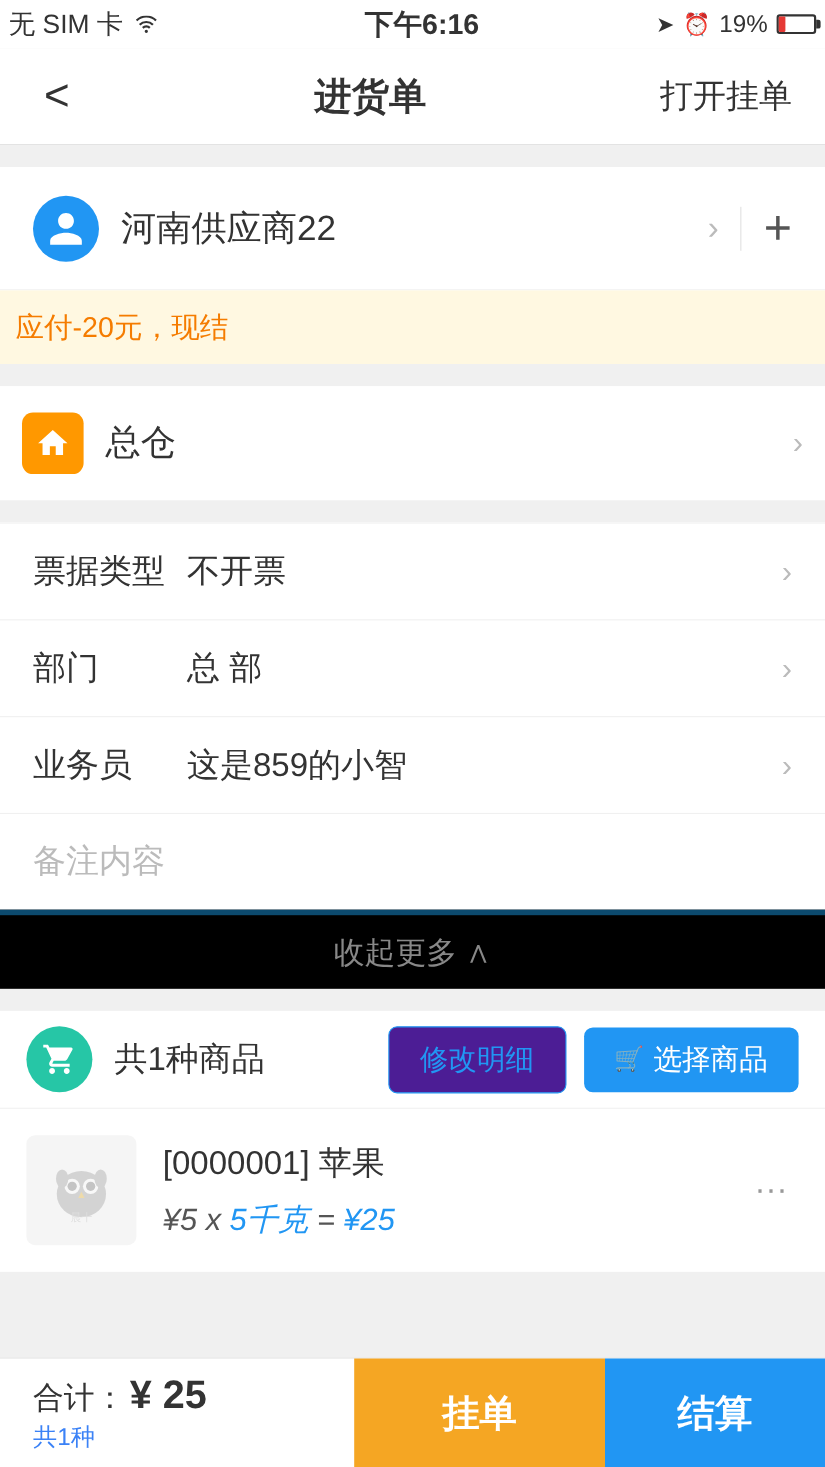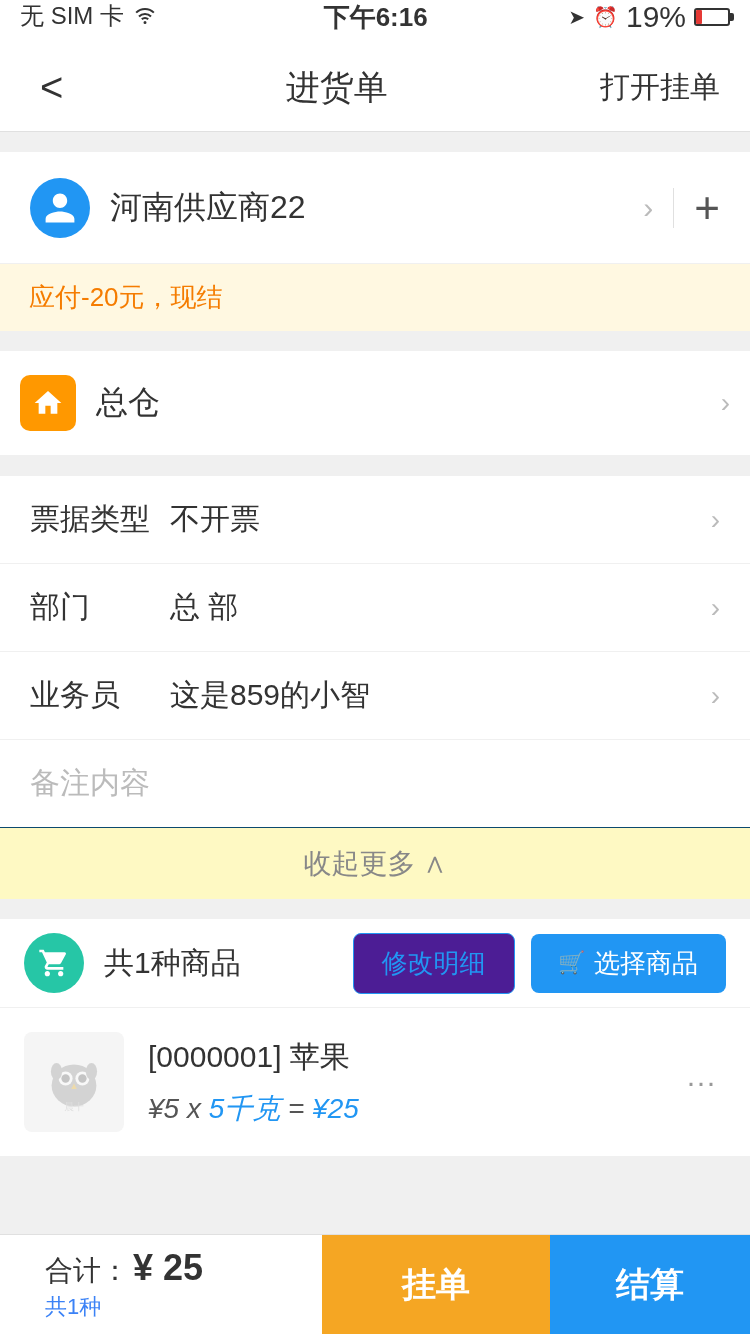--- a/index.html
+++ b/index.html
@@ -12,23 +12,23 @@
       font-size: 28px;
       color: #333;
       position: relative;
     }
 
     
     .status-bar {
       height: 44px;
       background: #fff;
       display: flex;
-      align-items: flex-start;
+      align-items: center;
       justify-content: space-between;
-      padding: 0 20px;
+      padding: 0 8px;
       font-size: 24px;
       color: #333;
       font-weight: 500;
     }
     .status-left { display: flex; align-items: center; gap: 10px; }
     .status-center { font-size: 26px; font-weight: 600; margin-left: 27px; }
     .status-right { display: flex; align-items: center; gap: 8px; font-size: 22px; }
     .battery-body {
       width: 36px; height: 18px; border: 2px solid #333; border-radius: 3px; position: relative;
     }
@@ -51,21 +51,21 @@
       border-bottom: 1px solid #e0e0e0;
     }
     .nav-back {
       font-size: 40px;
       color: #333;
       cursor: pointer;
       padding: 10px;
     }
     .nav-title {
       font-size: 34px;
-      font-weight: 400;
+      font-weight: 700;
       color: #333;
     }
     .nav-action {
       font-size: 30px;
       color: #333;
       cursor: pointer;
     }
 
     
     .section-gap {
@@ -106,21 +106,21 @@
     .supplier-divider {
       width: 1px; height: 40px; background: #e0e0e0; margin-right: 20px;
     }
     .supplier-add {
       font-size: 44px; color: #555; cursor: pointer; line-height: 1;
     }
 
     
     .notice-bar {
       background: #FFF8E1;
-      padding: 16px 29px;
+      padding: 16px 14px;
       font-size: 26px;
       color: #F57C00;
     }
 
     
     .warehouse-row {
       background: #fff;
       display: flex;
       align-items: center;
       padding: 0 20px;
@@ -161,26 +161,26 @@
       flex: 1;
       font-size: 30px;
       color: #333;
     }
     .form-placeholder {
       color: #bbb;
     }
 
     
     .collapse-row {
-      background: #fef9c3;
+      background: #000000;
       height: 72px;
       display: flex;
       align-items: center;
       justify-content: center;
-      border-top: 1px solid #0c4a6e;
+      border-top: 5px solid #0c4a6e;
       cursor: pointer;
     }
     .collapse-text {
       font-size: 28px;
       color: #888;
     }
 
     
     .products-header {
       background: #fff;
@@ -263,21 +263,21 @@
       height: 100px;
       display: flex;
       background: #fff;
       border-top: 1px solid #e0e0e0;
     }
     .bottom-total {
       flex: 1;
       display: flex;
       flex-direction: column;
       justify-content: center;
-      padding-left: 45px;
+      padding-left: 30px;
     }
     .total-label {
       font-size: 28px;
       color: #333;
     }
     .total-amount {
       font-size: 36px;
       font-weight: 700;
       color: #333;
     }
@@ -313,21 +313,21 @@
   <div class="status-left">
     <span>无 SIM 卡</span>
     <svg width="22" height="16" viewBox="0 0 22 16">
       <path d="M11 13a1.5 1.5 0 1 1 0 3 1.5 1.5 0 0 1 0-3zm0-4a5.5 5.5 0 0 1 3.9 1.61l-1.42 1.42A3.5 3.5 0 0 0 11 11a3.5 3.5 0 0 0-2.48 1.03L7.1 10.61A5.5 5.5 0 0 1 11 9zm0-4a9.5 9.5 0 0 1 6.73 2.79L16.3 9.22A7.5 7.5 0 0 0 11 7a7.5 7.5 0 0 0-5.3 2.22L4.27 7.79A9.5 9.5 0 0 1 11 5zm0-5a13.5 13.5 0 0 1 9.55 3.95l-1.41 1.42A11.5 11.5 0 0 0 11 2a11.5 11.5 0 0 0-8.14 3.37L1.45 3.95A13.5 13.5 0 0 1 11 0z" fill="#333"></path>
     </svg>
   </div>
   <div class="status-center">下午6:16</div>
   <div class="status-right">
     <span style="font-size:20px;">➤</span>
     <span style="font-size:20px;">⏰</span>
-    <span style="font-size:30px;">19%</span>
+    <span style="font-size:22px;">19%</span>
     <div class="battery-body">
       <div class="battery-fill"></div>
     </div>
   </div>
 </div>
 
 <div class="nav-bar">
   <span class="nav-back">&lt;</span>
   <span class="nav-title">进货单</span>
   <span class="nav-action">打开挂单</span>

